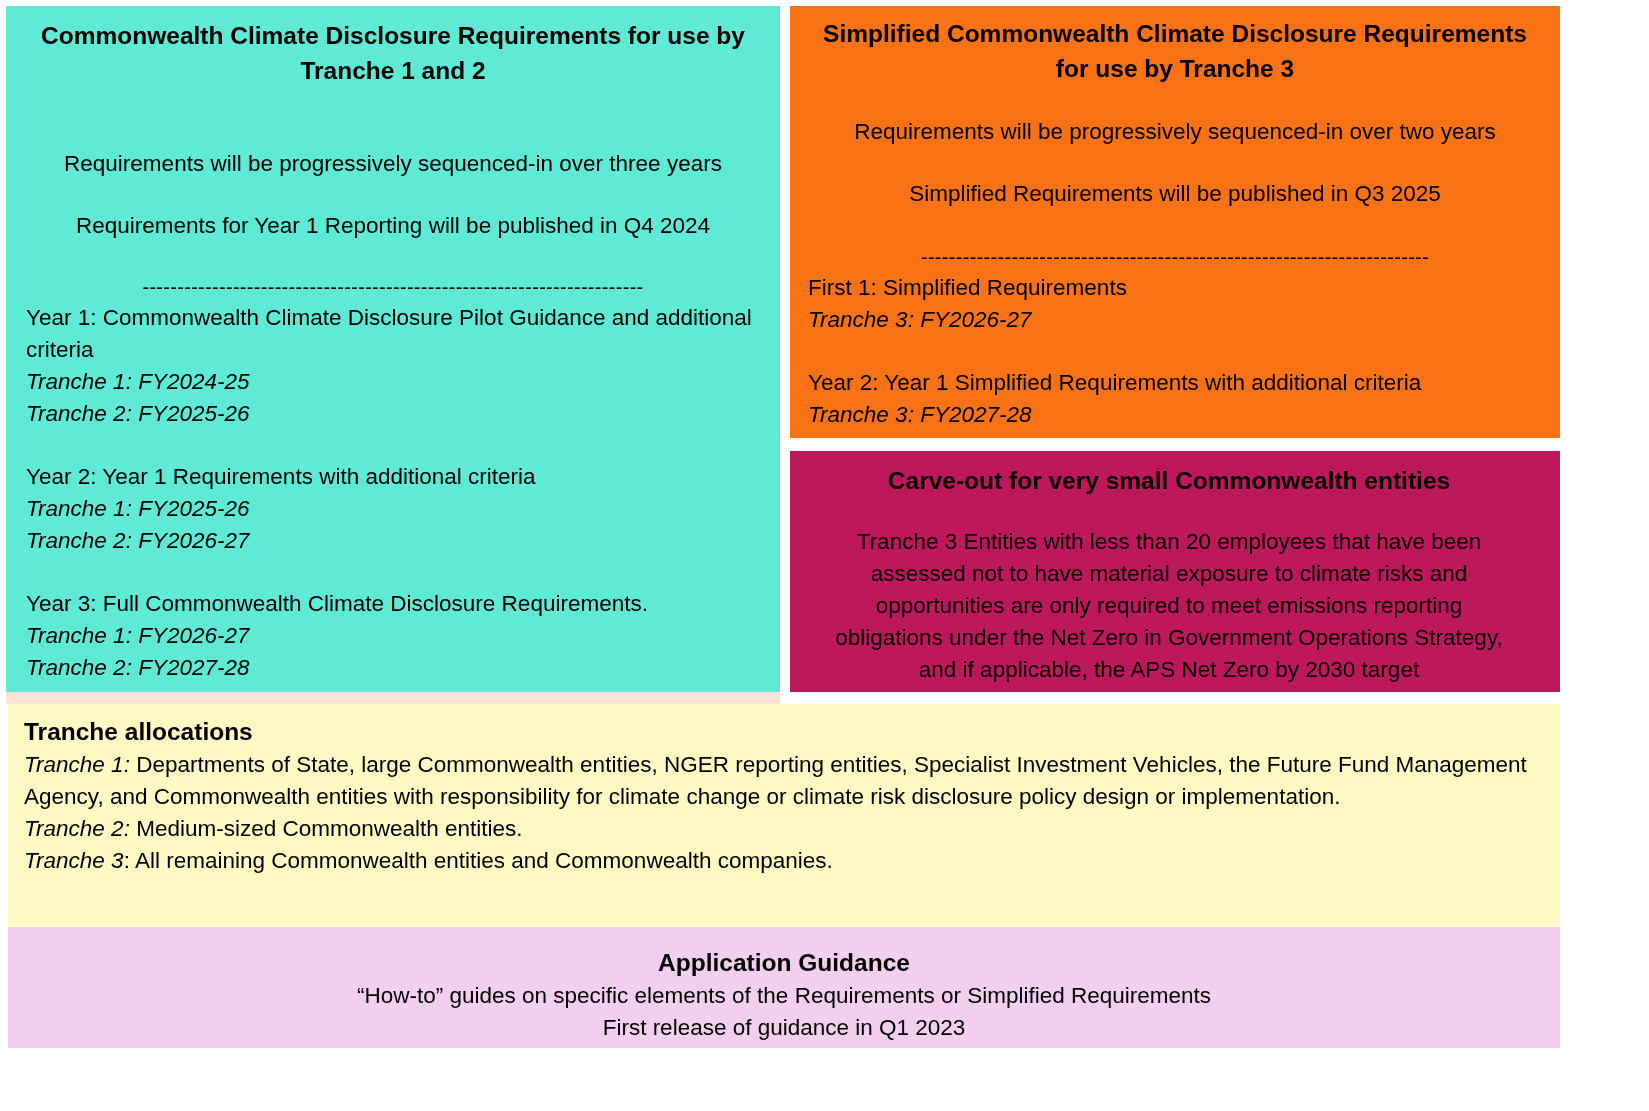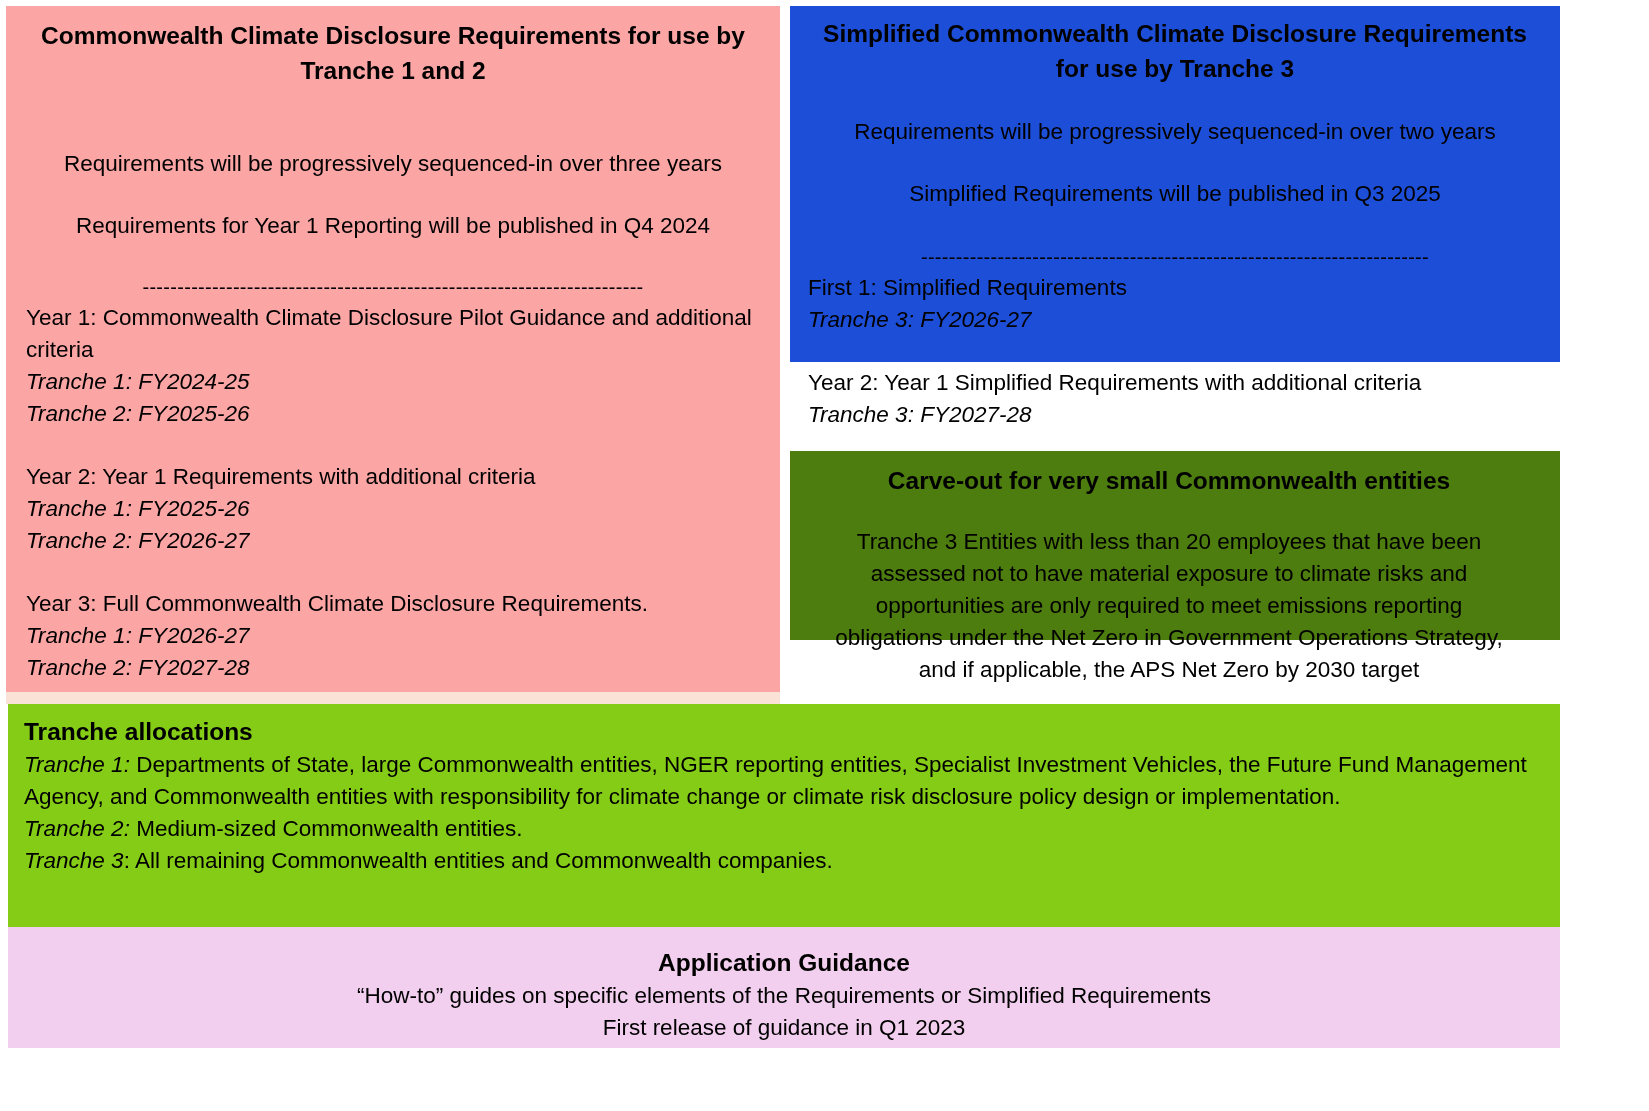--- a/index.html
+++ b/index.html
@@ -1,23 +1,23 @@
 <!DOCTYPE html>
 <html><head>
 <meta charset="utf-8">
 <style>
   html, body { margin:0; padding:0; background:#ffffff; }
   body { width:1649px; height:1111px; position:relative; overflow:hidden;
          font-family:"Liberation Sans", sans-serif; color:#000; }
   .box { position:absolute; box-sizing:border-box; }
-  .peach { left:6px; top:6px; width:774px; height:686px; background:#fca5a5; padding:12px 20px 0 20px; }
+  .peach { left:6px; top:6px; width:774px; height:686px; background:#5eead4; padding:12px 20px 0 20px; }
   .peach-tab { left:6px; top:692px; width:774px; height:12px; background:#fbe2d6; }
-  .green { left:790px; top:6px; width:770px; height:356px; background:#1d4ed8; padding:10px 18px 0 18px; }
-  .blue { left:790px; top:451px; width:770px; height:189px; background:#4d7c0f; padding:12px 30px 0 18px; }
-  .gray { left:8px; top:704px; width:1552px; height:248px; background:#84cc16; padding:10px 16px 0 16px; }
+  .green { left:790px; top:6px; width:770px; height:432px; background:#f97316; padding:10px 18px 0 18px; }
+  .blue { left:790px; top:451px; width:770px; height:241px; background:#be185d; padding:12px 30px 0 18px; }
+  .gray { left:8px; top:704px; width:1552px; height:248px; background:#fef9c3; padding:10px 16px 0 16px; }
   .pink { left:8px; top:927px; width:1552px; height:121px; background:#f2cfee; padding:18px 16px 0 16px; }
   .title { font-weight:bold; font-size:24.5px; line-height:35px; text-align:center; }
   .center { text-align:center; font-size:22.5px; line-height:32px; }
   .line { font-size:22.5px; line-height:32px; }
   .gap { height:30px; }
   .dash { text-align:center; font-size:20px; line-height:30px; letter-spacing:0.3px; overflow:hidden; white-space:nowrap; }
   b { font-weight:normal; }
   i { font-style:italic; }
 </style>
 </head>

